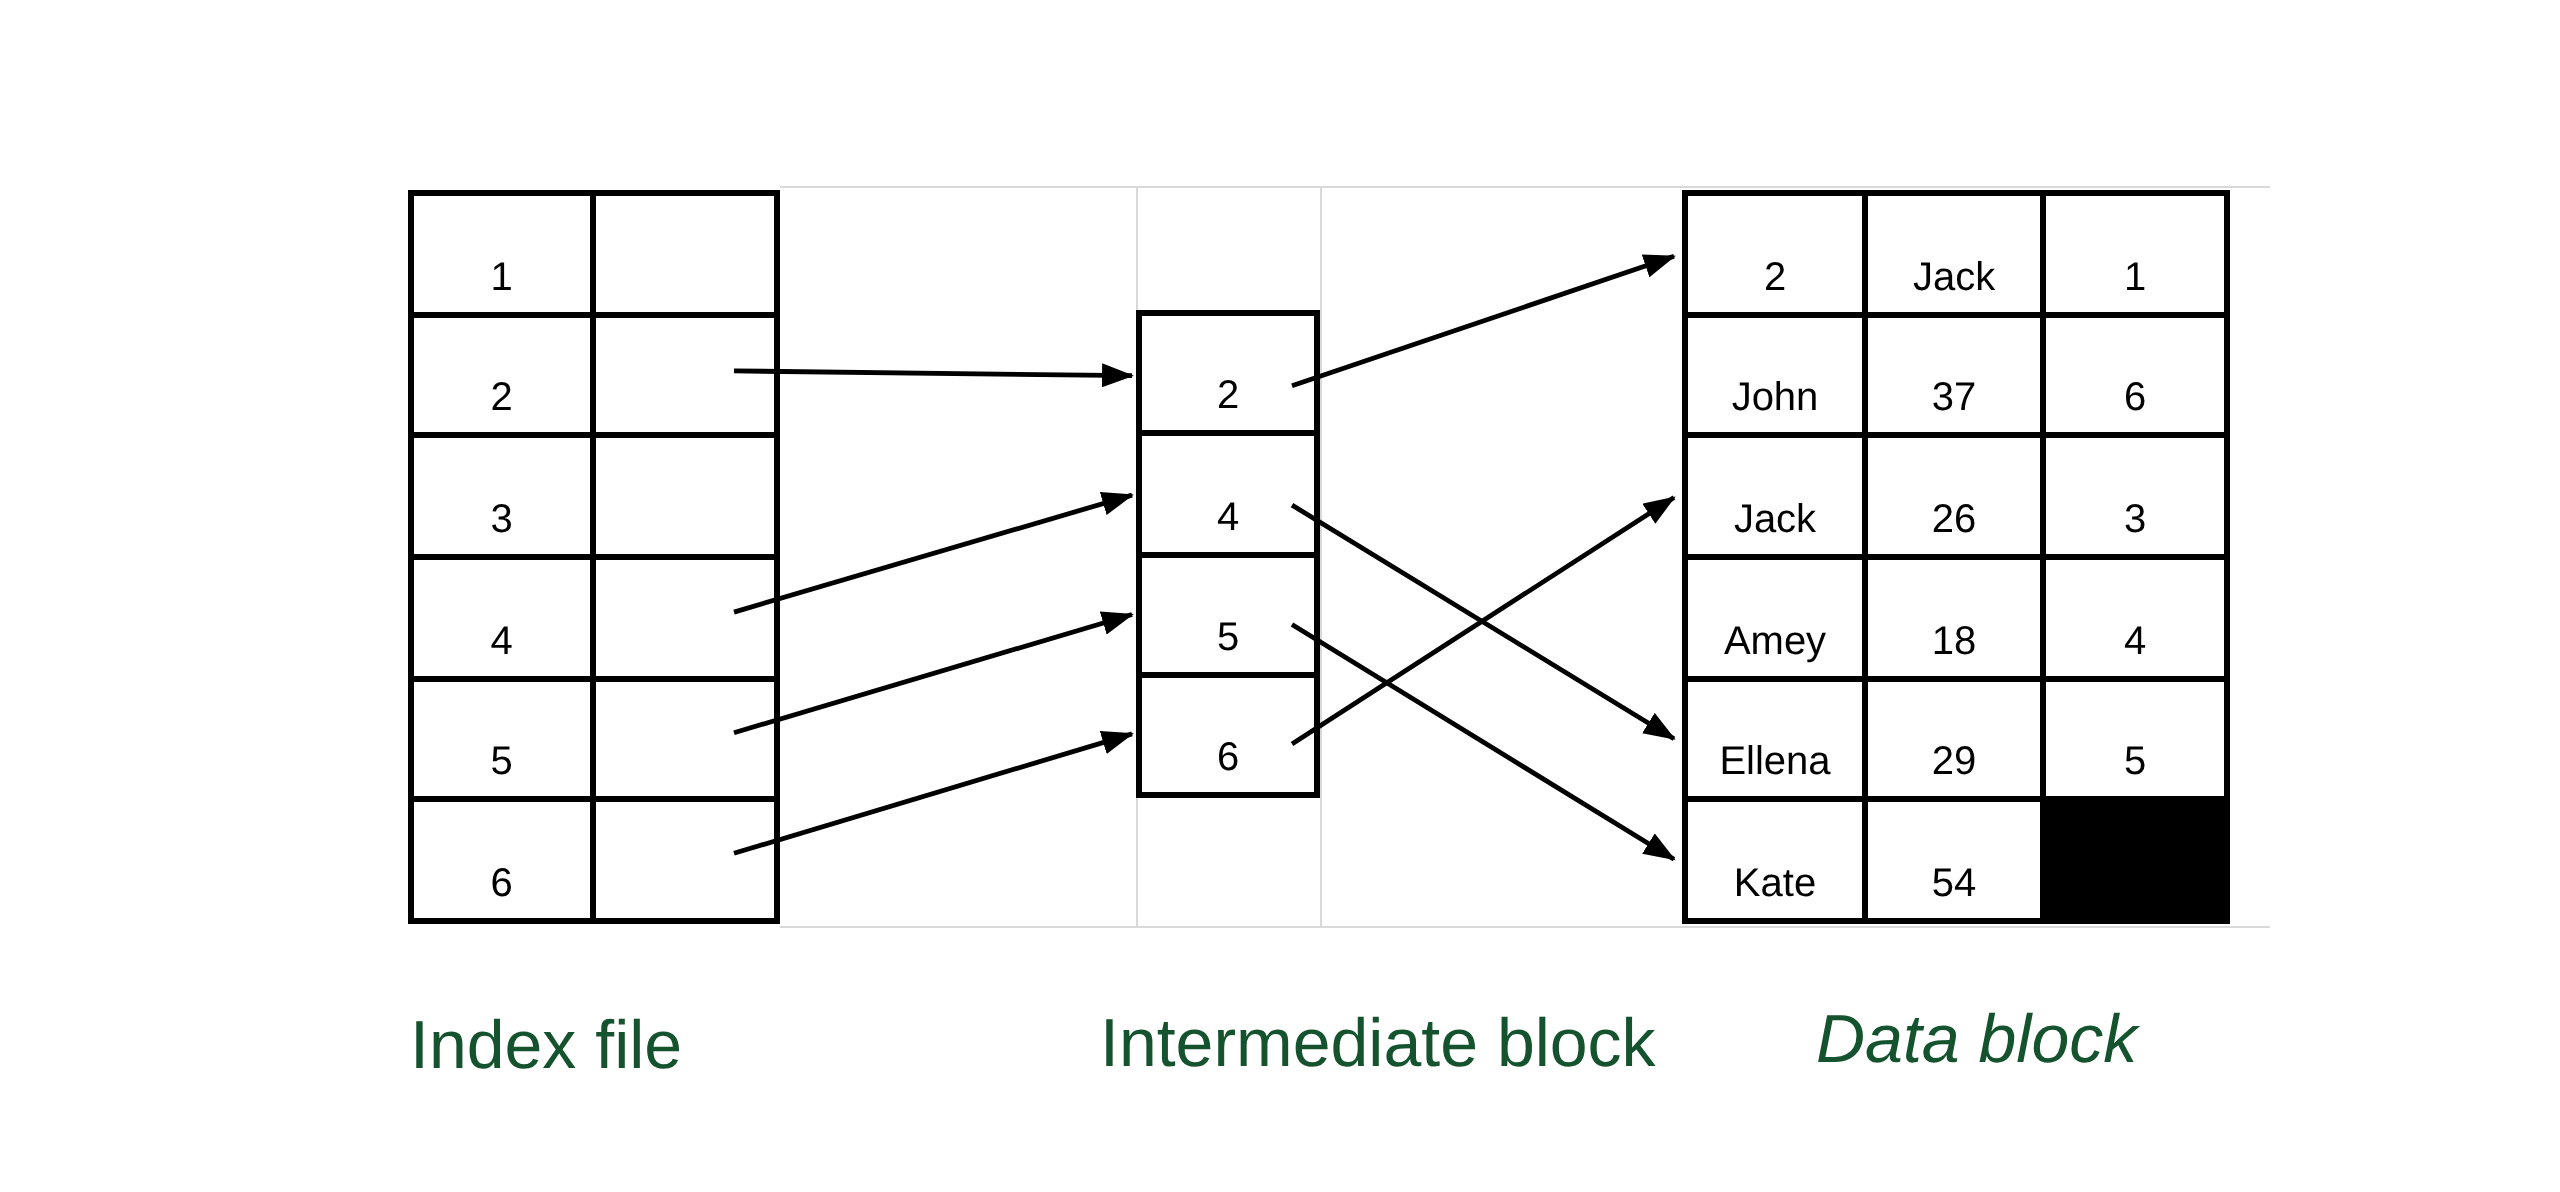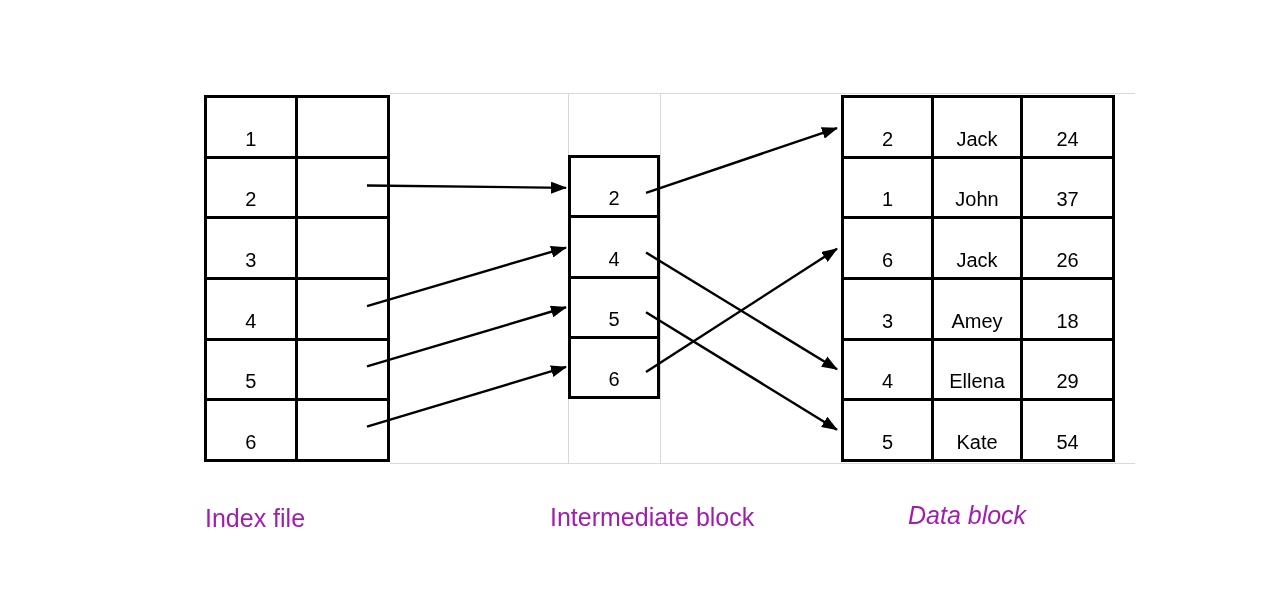--- a/index.html
+++ b/index.html
@@ -39,22 +39,22 @@
   #index-table   {left:204px; top:95px;  width:186px; height:367px; grid-template-columns:92fr 94fr; grid-auto-rows:1fr;}
   #inter-table   {left:568px; top:155px; width:92px;  height:244px; grid-template-columns:1fr;       grid-auto-rows:1fr;}
   #data-table    {left:841px; top:95px;  width:274px; height:367px; grid-template-columns:91fr 90fr 93fr; grid-auto-rows:1fr;}
 
   
   #arrow-layer{position:absolute;left:0;top:0;z-index:2;pointer-events:none;}
 
   
   .label{
     position:absolute;
-    font-size:25px;
-    color:#a21caf;
+    font-size:34px;
+    color:#14532d;
     white-space:nowrap;
     z-index:1;
   }
   #label-index{left:205px; top:504px;}
   #label-inter{left:550px; top:503px;}
   #label-data {left:908px; top:501px;font-style:italic;}
 </style>
 </head>
 <body>
 
@@ -81,21 +81,20 @@
     </div>
   <div class="tbl" id="inter-table">
       <div class="cell">2</div>
       <div class="cell">4</div>
       <div class="cell">5</div>
       <div class="cell">6</div>
     </div>
   <div class="tbl" id="data-table">
       <div class="cell">2</div>
       <div class="cell">Jack</div>
-      <div class="cell">24</div>
       <div class="cell">1</div>
       <div class="cell">John</div>
       <div class="cell">37</div>
       <div class="cell">6</div>
       <div class="cell">Jack</div>
       <div class="cell">26</div>
       <div class="cell">3</div>
       <div class="cell">Amey</div>
       <div class="cell">18</div>
       <div class="cell">4</div>

